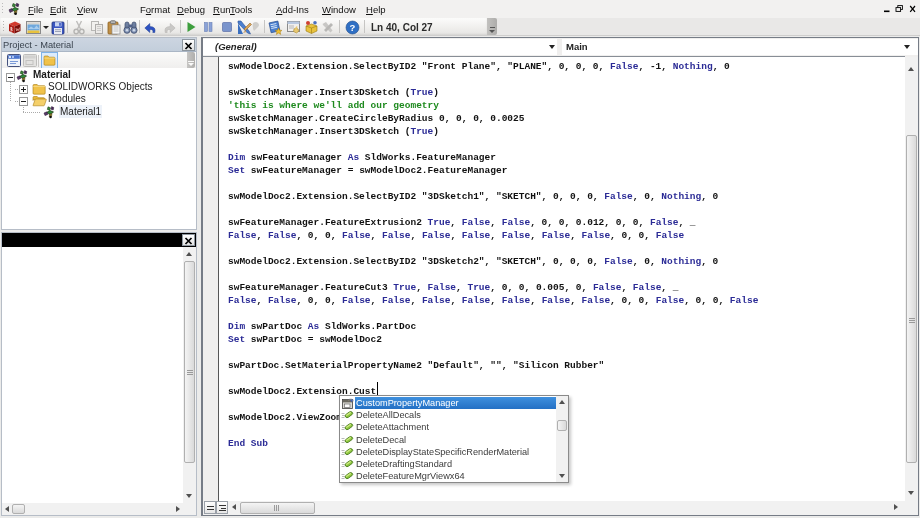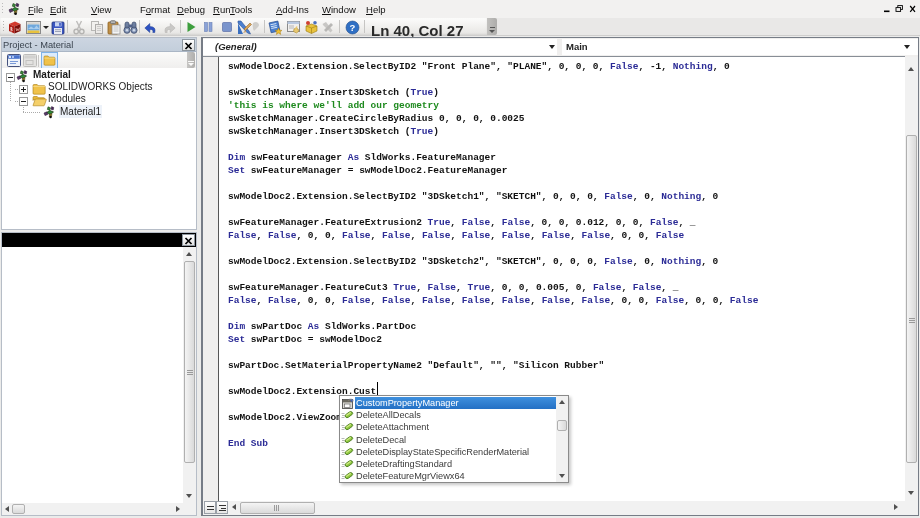--- a/index.html
+++ b/index.html
@@ -13,21 +13,21 @@
   .menuitem u { text-decoration-thickness:1px; text-underline-offset:1px; }
 
   
   .toolbar { left:0; top:18px; width:920px; height:18px;
      background:#e9e8e7; border-bottom:1px solid #cfcecd; }
   .tbinner { position:absolute; left:0; top:0; width:487px; height:17px;
      background:linear-gradient(#fcfcfb,#f0efed 55%,#e6e5e3); box-shadow:inset 0 -1px 2px rgba(0,0,0,0.08); }
   .tbover { position:absolute; left:487px; top:0; width:10px; height:17px;
      background:linear-gradient(90deg,#c2c1bf,#adacaa); border-radius:0 2px 2px 0; }
   .tbsep { position:absolute; top:2px; width:1px; height:13px; background:#c6c5c3; }
-  .lncol { position:absolute; left:371px; top:4px; font-size:15px; font-weight:bold; color:#2a2a2a;text-decoration:underline; }
+  .lncol { position:absolute; left:371px; top:4px; font-size:10px; font-weight:bold; color:#2a2a2a; }
 
   
   .panel { position:absolute; border:1px solid #b6bdc7; background:#000000; }
   .ptitle { position:absolute; left:0; top:0; right:0; height:14px;
      background:linear-gradient(#ccd5e1,#c3cedb); border-bottom:1px solid #aab6c5;
      font-size:9.3px; color:#3a434e; padding-left:1px; line-height:14px; }
   .xbtn { position:absolute; top:1px; right:1px; width:13px; height:12px;
      background:linear-gradient(#ffffff,#e2e2e2); border:1px solid #8e979f;
      color:#000; text-align:center; }
   .xbtn svg { display:block; margin:2px auto 0; }
@@ -87,21 +87,21 @@
   <svg class="abs" style="left:8px; top:2px;" width="14" height="14" viewBox="0 0 14 14">
     <path d="M3.5 7.5 L7 5.5 L10.5 7 L7 9.5 Z" fill="#2e8b3a" stroke="#14320f" stroke-width="0.7"></path>
     <path d="M1 7.8 L3.8 6.5 L4.8 9.2 L2 10.5 Z" fill="#583a68" stroke="#2a1535" stroke-width="0.5"></path>
     <path d="M5 1.5 L7.5 2.5 L6.8 5.2 L4.3 4.2 Z" fill="#3b8a3b" stroke="#14320f" stroke-width="0.5"></path>
     <path d="M8.6 1.2 L10.8 2.2 L10.2 4.8 L8 3.9 Z" fill="#4a2a5a" stroke="#2a1535" stroke-width="0.5"></path>
     <path d="M6.5 9 L9 8.2 L8.5 11.5 L6.3 11.8 Z" fill="#8a7a2a" stroke="#4a3a10" stroke-width="0.5"></path>
     <circle cx="7.6" cy="11.8" r="1.3" fill="#111"></circle>
   </svg>
   <span class="menuitem" style="left:28px;"><u>F</u>ile</span>
   <span class="menuitem" style="left:50px;"><u>E</u>dit</span>
-  <span class="menuitem" style="left:91px;"><u>V</u>iew</span>
+  <span class="menuitem" style="left:77px;"><u>V</u>iew</span>
   <span class="menuitem" style="left:107px;margin-top:48px;"><u>I</u>nsert</span>
   <span class="menuitem" style="left:140px;text-align:right;">F<u>o</u>rmat</span>
   <span class="menuitem" style="left:177px;"><u>D</u>ebug</span>
   <span class="menuitem" style="left:213px;"><u>R</u>un</span>
   <span class="menuitem" style="left:230px;"><u>T</u>ools</span>
   <span class="menuitem" style="left:276px;"><u>A</u>dd-Ins</span>
   <span class="menuitem" style="left:322px;"><u>W</u>indow</span>
   <span class="menuitem" style="left:366px;"><u>H</u>elp</span>
   <svg class="abs" style="left:876px; top:4px;" width="42" height="10" viewBox="0 0 42 10">
     <rect x="8" y="6.5" width="5.5" height="1.6" fill="#000"></rect>

